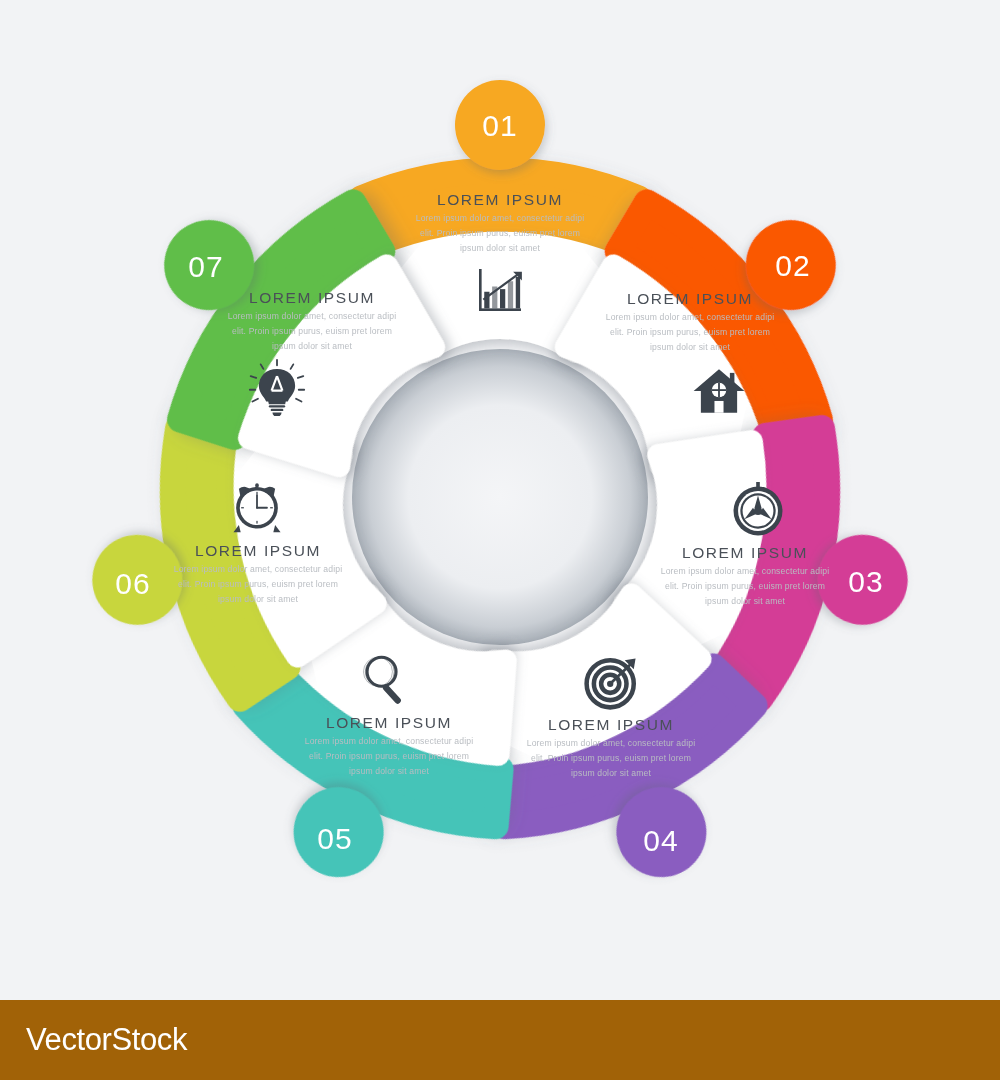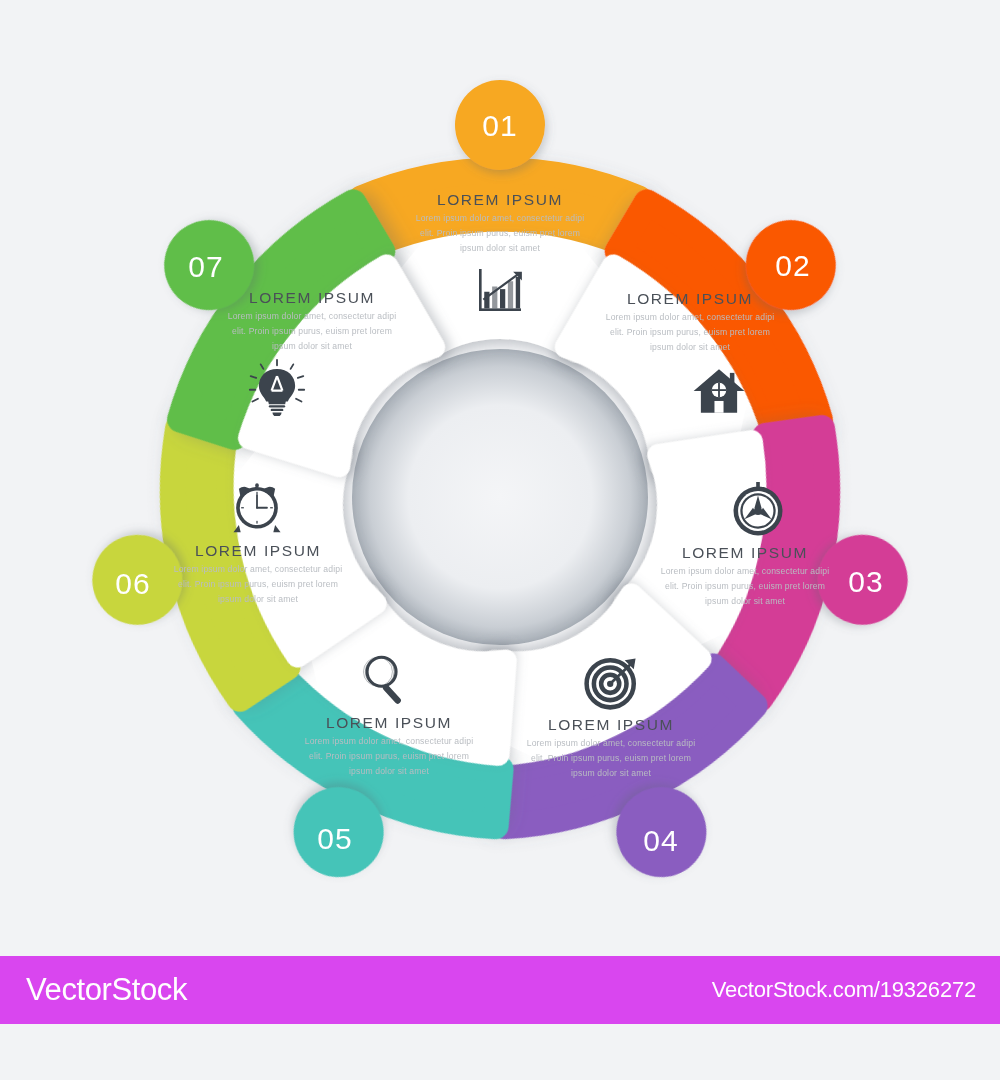--- a/index.html
+++ b/index.html
@@ -18,22 +18,22 @@
   }
   .seg-body{
     font-family:"Liberation Sans",sans-serif;
     font-size:8.6px;fill:#b9bdc2;letter-spacing:.15px;
   }
   .badge-num{
     font-family:"Liberation Sans",sans-serif;
     font-size:30px;fill:#ffffff;font-weight:400;letter-spacing:1px;
   }
   #footer{
-    position:absolute;left:0;top:956px;width:1000px;height:68px;
-    background:#d946ef;
+    position:absolute;left:0;top:1000px;width:1000px;height:80px;
+    background:#a16207;
   }
   #footer .brand{
     position:absolute;left:26px;top:50%;transform:translateY(-50%);
     color:#ffffff;font-size:31px;font-family:"Liberation Sans",sans-serif;
     letter-spacing:-.4px;
   }
   #footer .url{
     position:absolute;right:24px;top:50%;transform:translateY(-50%);
     color:#ffffff;font-size:22px;font-family:"Liberation Sans",sans-serif;
     letter-spacing:-.2px;
@@ -310,14 +310,13 @@
         <text class="seg-body" x="312" y="349" text-anchor="middle">ipsum dolor sit amet</text>
         <use href="#ic-bulb" x="248" y="358" width="58" height="58"></use>
       </g>
 
     </g>
   </svg>
 </div>
 
 <div id="footer">
   <div class="brand">VectorStock</div>
-  <div class="url">VectorStock.com/19326272</div>
 </div>
 
 </body></html>

